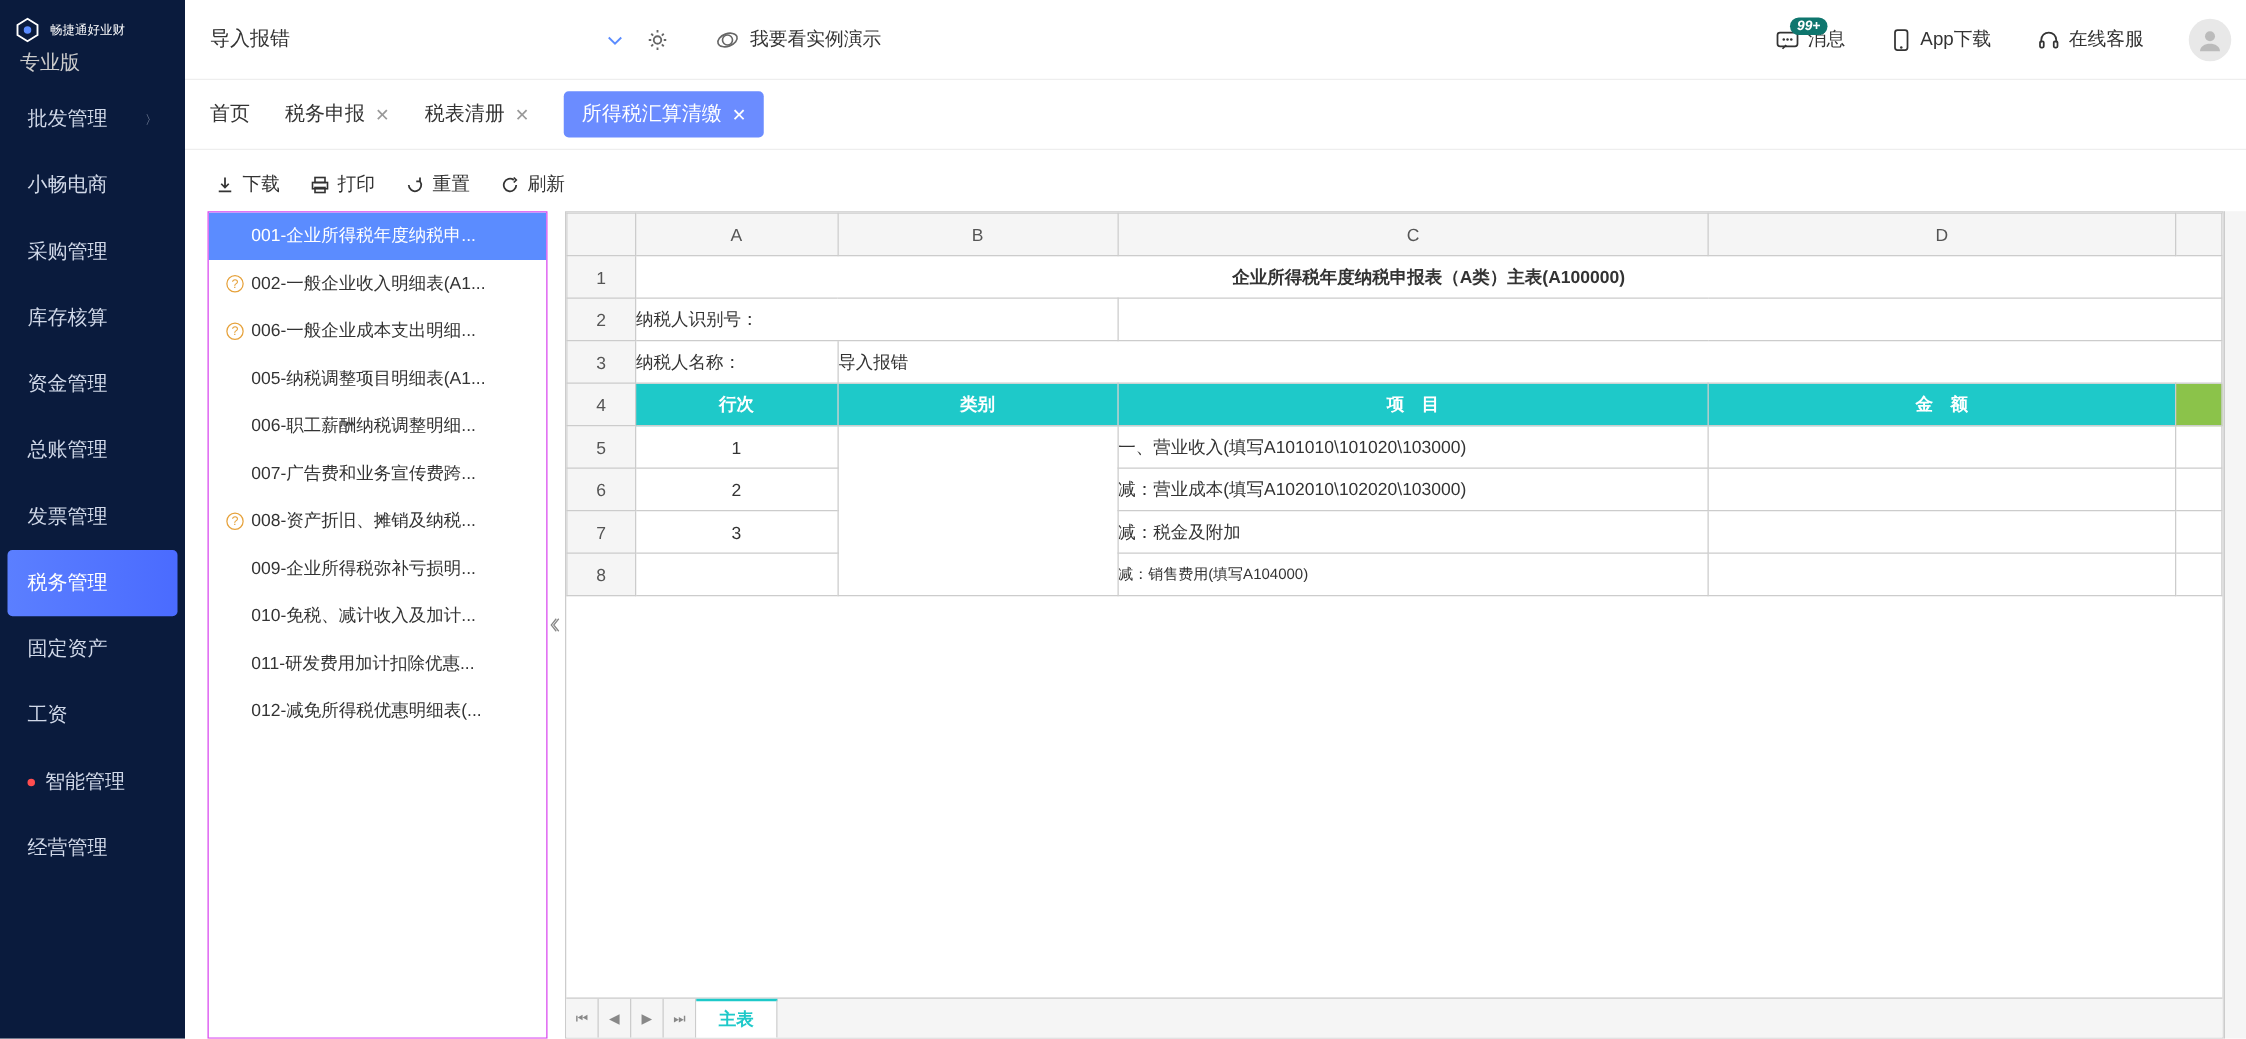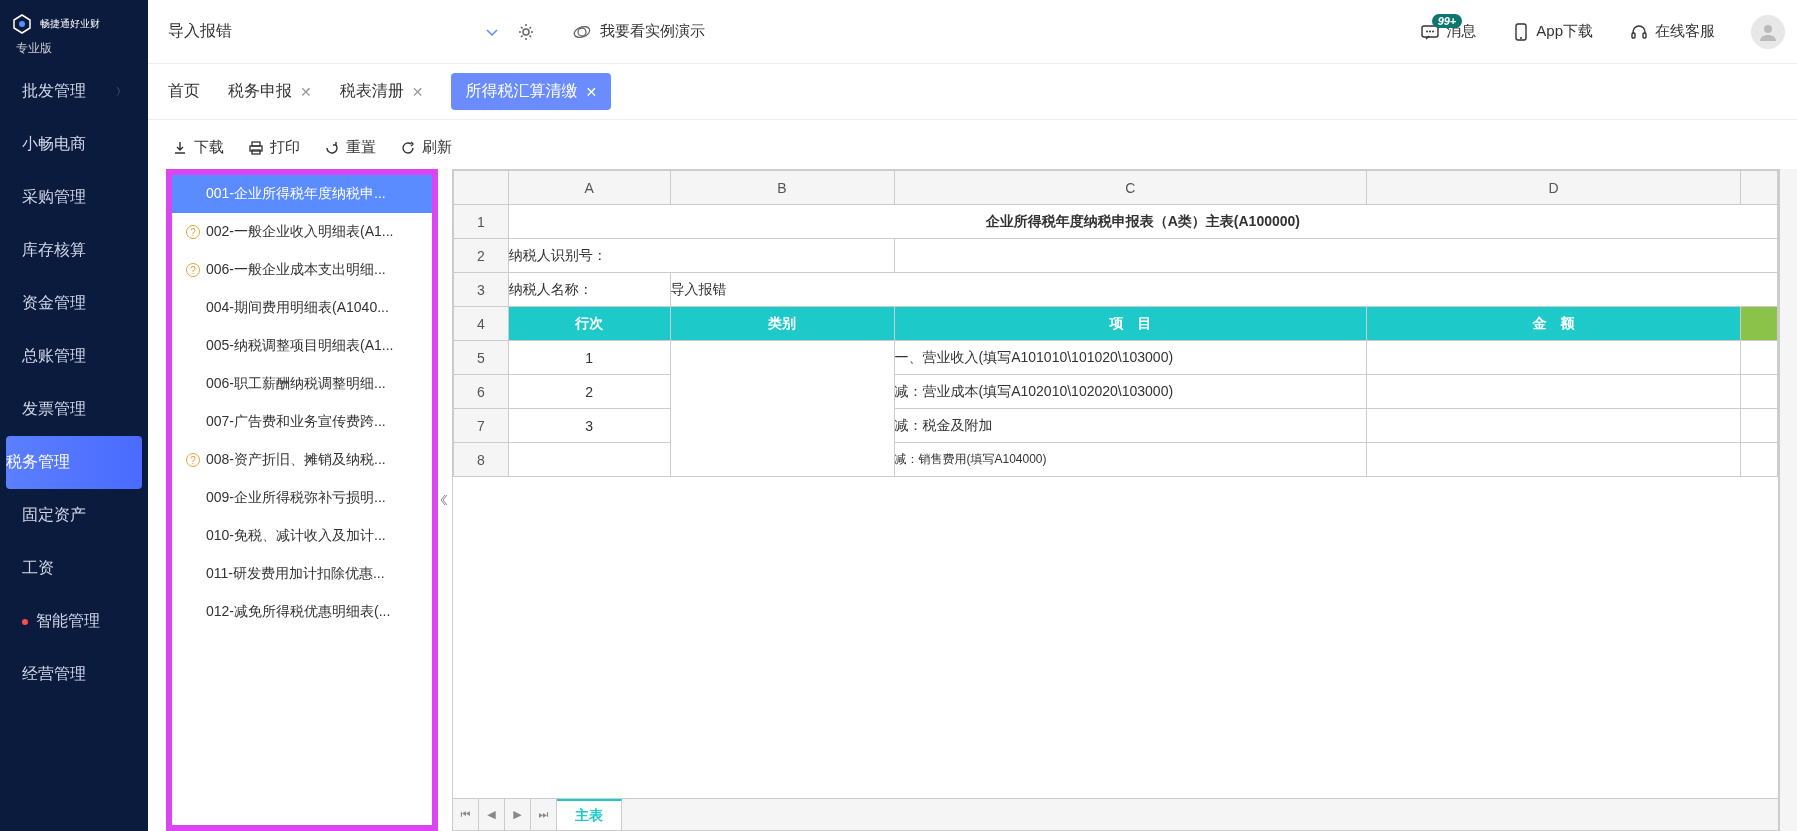--- a/index.html
+++ b/index.html
@@ -4,24 +4,24 @@
 <style>
 * { margin: 0; padding: 0; box-sizing: border-box; }
 body { font-family: "Microsoft YaHei", Arial, sans-serif; font-size: 14px; color: #333; background: #fff; overflow: hidden; }
 .app { display: flex; height: 100vh; width: 100vw; position: relative; }
 
 
 .sidebar { width: 148px; background: #0a1b3d; color: #fff; display: flex; flex-direction: column; flex-shrink: 0; }
 .logo-area { padding: 12px 10px 4px; display: flex; align-items: center; gap: 6px; }
 .logo-icon { width: 24px; height: 24px; display: flex; align-items: center; justify-content: center; }
 .logo-text { font-size: 10px; font-weight: 500; white-space: nowrap; }
-.edition { font-size: 12px; color: #ccc; padding: 0 16px 8px; }
+.edition { font-size: 16px; color: #ccc; padding: 0 16px 8px; }
 .nav { flex: 1; overflow-y: auto; }
 .nav-item { padding: 16px 22px; font-size: 16px; cursor: pointer; display: flex; align-items: center; gap: 8px; color: #d0d8e8; }
-.nav-item.active { background: linear-gradient(90deg, #5b7fff, #4a6bff); color: #fff; border-radius: 4px; margin: 0 6px; padding: 16px 0; align-items: center;}
+.nav-item.active { background: linear-gradient(90deg, #5b7fff, #4a6bff); color: #fff; border-radius: 4px; margin: 0 6px; padding: 16px 16px; align-items: center;}
 .nav-item .dot { width: 6px; height: 6px; background: #ff4d4f; border-radius: 50%; }
 .nav-item .arrow { margin-left: auto; font-size: 10px; opacity: 0.6; }
 
 
 .main { flex: 1; display: flex; flex-direction: column; min-width: 0; }
 
 
 .topbar { height: 64px; display: flex; align-items: center; padding: 0 12px 0 20px; border-bottom: 1px solid #eee; gap: 16px; }
 .search-box { display: flex; align-items: center; gap: 12px; min-width: 300px; }
 .search-text { font-size: 16px; color: #333; flex: 1; }
@@ -43,21 +43,21 @@
 
 
 .content { flex: 1; display: flex; flex-direction: column; min-height: 0; }
 .notice-bar { display: flex; padding: 18px 24px 12px; gap: 20px; align-items: flex-start; }
 .notice-text { color: #e74c3c; font-size: 15px; line-height: 1.7; flex: 1; }
 .notice-actions { display: flex; gap: 24px; flex-shrink: 0; align-items: center; }
 .action-btn { display: flex; align-items: center; gap: 6px; color: #333; cursor: pointer; font-size: 15px; }
 
 
 .body-split { flex: 1; display: flex; min-height: 0; padding: 0 0 0 18px; position: relative; }
-.tree-panel { width: 272px; border: 6px solid #d946ef; display: flex; flex-direction: column; overflow: hidden; flex-shrink: 0; }
+.tree-panel { width: 272px; border: 1px solid #d946ef; display: flex; flex-direction: column; overflow: hidden; flex-shrink: 0; }
 .tree-item { padding: 10px 14px; font-size: 14px; cursor: pointer; white-space: nowrap; overflow: hidden; text-overflow: ellipsis; display: flex; align-items: center; gap: 6px; }
 .tree-item.selected { background: #5b8cff; color: #fff; }
 .q-icon { width: 14px; height: 14px; border: 1px solid #e6a23c; border-radius: 50%; color: #e6a23c; font-size: 10px; display: inline-flex; align-items: center; justify-content: center; flex-shrink: 0; }
 
 .collapse-handle { width: 14px; display: flex; align-items: center; justify-content: center; color: #999; font-size: 12px; cursor: pointer; }
 
 
 .sheet-wrap { flex: 1; display: flex; flex-direction: column; min-width: 0; border: 1px solid #ccc; }
 .sheet-scroll { flex: 1; overflow: auto; position: relative; }
 table.sheet { border-collapse: collapse; width: 100%; table-layout: fixed; }
@@ -265,24 +265,20 @@
             <div class="tree-item">
               <span class="q-icon">?</span>
               <span>002-一般企业收入明细表(A1...</span>
             </div>
             <div class="tree-item">
               <span class="q-icon">?</span>
               <span>006-一般企业成本支出明细...</span>
             </div>
             <div class="tree-item">
               <span style="width:14px;flex-shrink:0"></span>
-              <span>004-期间费用明细表(A1040...</span>
-            </div>
-            <div class="tree-item">
-              <span style="width:14px;flex-shrink:0"></span>
               <span>005-纳税调整项目明细表(A1...</span>
             </div>
             <div class="tree-item">
               <span style="width:14px;flex-shrink:0"></span>
               <span>006-职工薪酬纳税调整明细...</span>
             </div>
             <div class="tree-item">
               <span style="width:14px;flex-shrink:0"></span>
               <span>007-广告费和业务宣传费跨...</span>
             </div>

